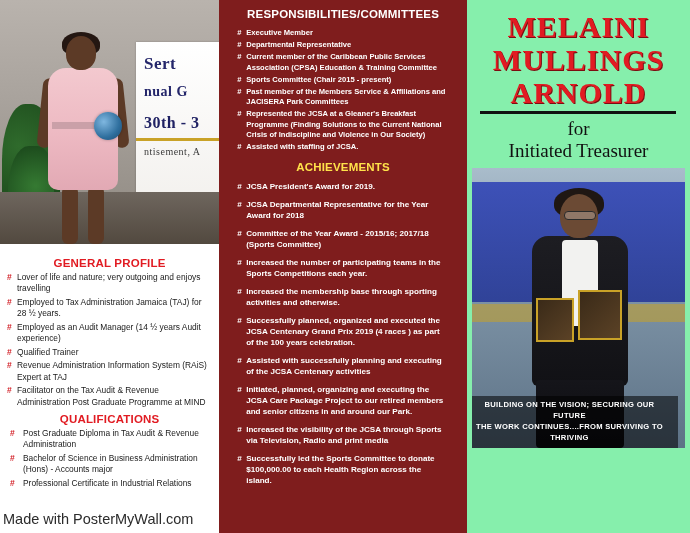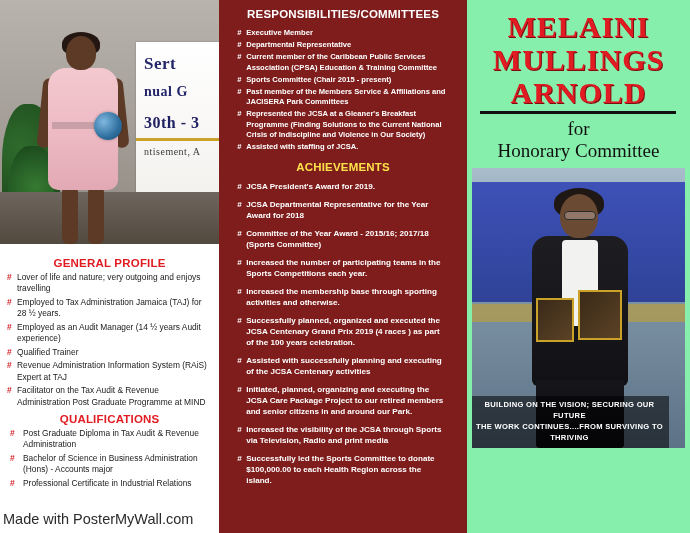--- a/index.html
+++ b/index.html
@@ -365,21 +365,21 @@
   .pr-skirt {
     position: absolute; left: 20px; top: 186px;
     width: 88px; height: 68px;
     background: linear-gradient(180deg, #15151a 0%, #0c0c10 100%);
     border-radius: 4px;
   }
   .pr-caption-wrap {
     position: absolute;
     left: 0; bottom: 0;
     width: 195px;
-    padding: 3px 2px 5px 0;
+    padding: 3px 11px 5px 0;
     background: rgba(0,0,0,.55);
     text-align: center;
   }
   .pr-caption {
     display: block;
     color: #ffffff;
     font-size: 7.6px;
     line-height: 11px;
     letter-spacing: .3px;
     font-weight: bold;
@@ -466,21 +466,21 @@
   </div>
 
   <div class="right-panel">
     <div class="name-block">
       <span class="name-line">MELAINI</span>
       <span class="name-line">MULLINGS</span>
       <span class="name-line">ARNOLD</span>
       <div class="rule"></div>
     </div>
     <div class="for-line">for</div>
-    <div class="role-line">Honorary Committee</div>
+    <div class="role-line">Initiated Treasurer</div>
 
     <div class="photo-right">
       <div class="pr-bg"></div>
       <div class="pr-banner"></div>
       <div class="pr-banner-stripe"></div>
       <div class="pr-person">
         <div class="pr-jacket"></div>
         <div class="pr-shirt"></div>
         <div class="pr-skirt"></div>
         <div class="pr-plaque2"></div>

